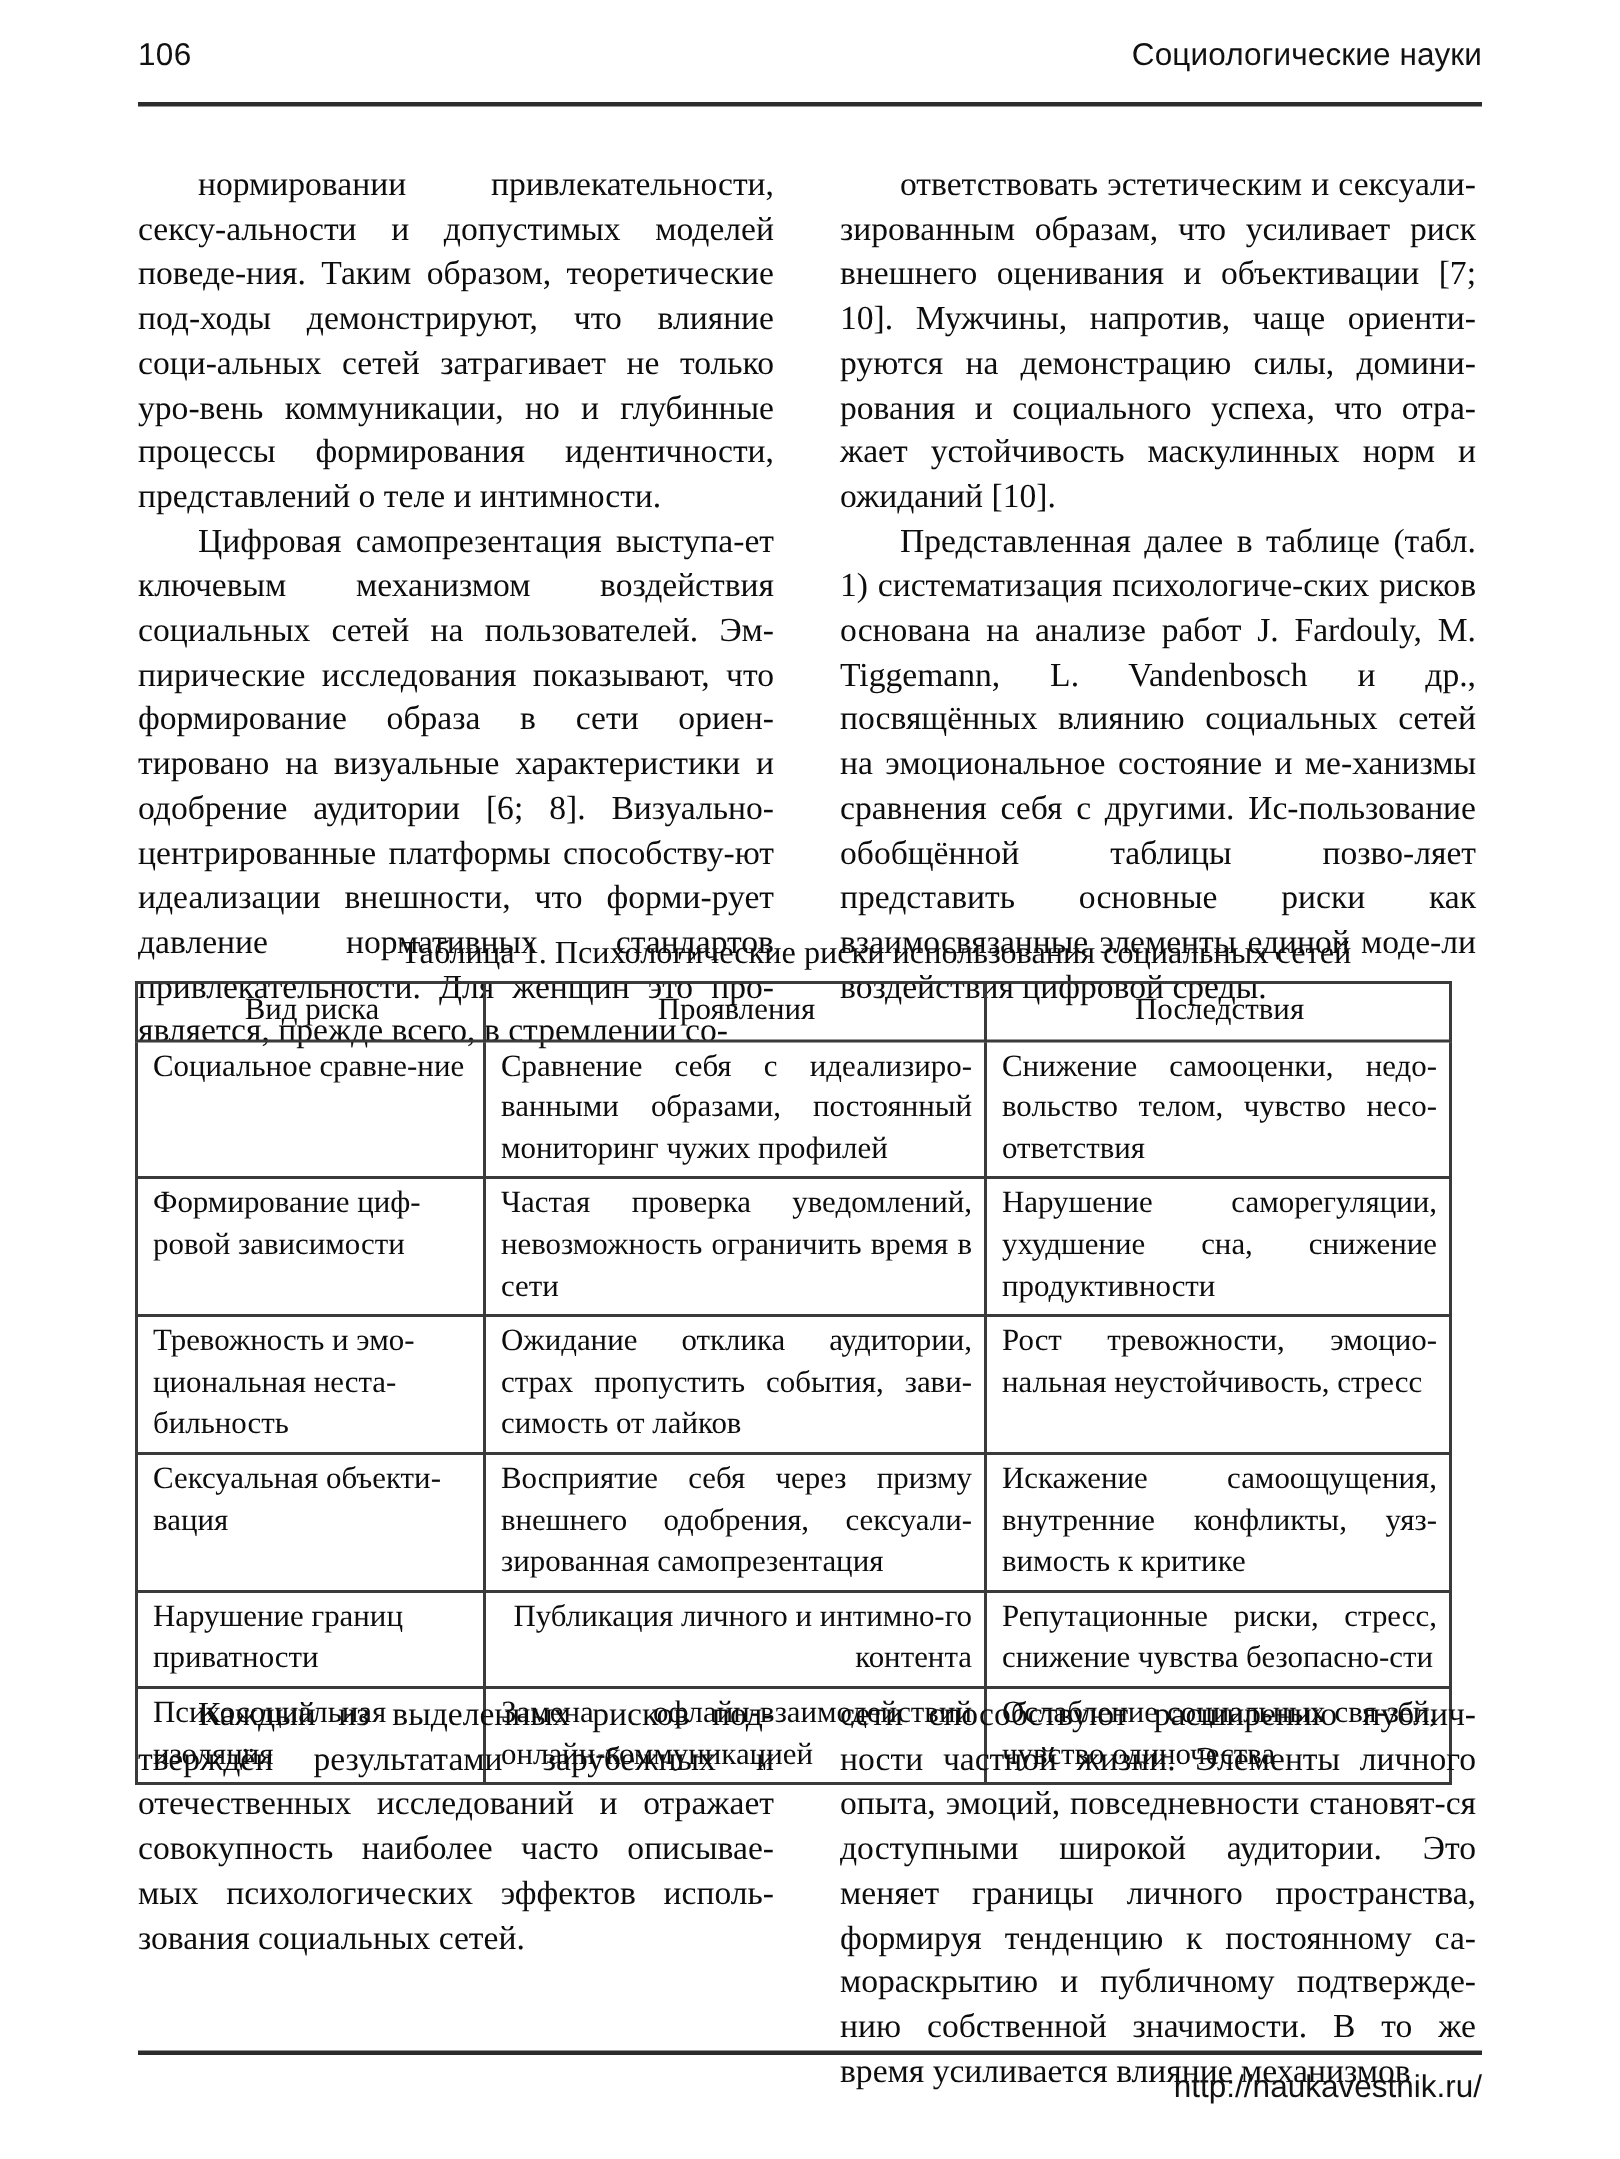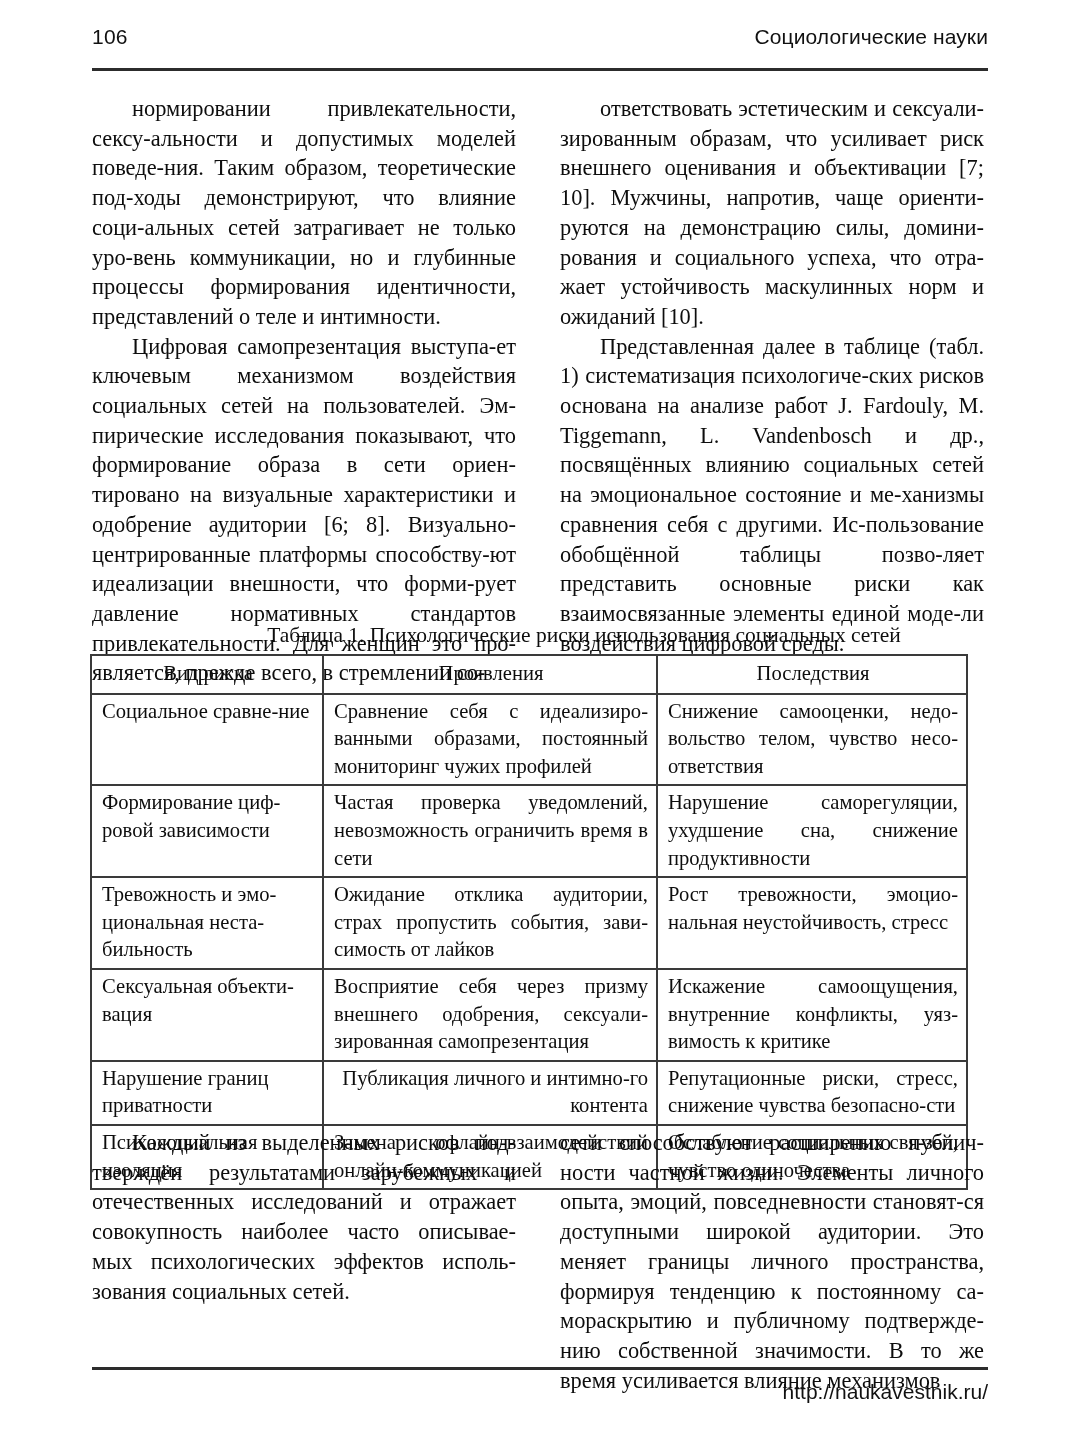--- a/index.html
+++ b/index.html
@@ -53,21 +53,21 @@
   .rule.bottom { top: 1367px; }
 
   
   .columns {
     position: absolute;
     left: 92px;
     right: 92px;
     display: flex;
     gap: 44px;
   }
-  .columns.upper { top: 94px; }
+  .columns.upper { top: 108px; }
   .columns.lower { top: 1128px; }
 
   .col {
     width: 424px;
     flex: 0 0 424px;
   }
 
   p.body-par {
     margin: 0;
     text-align: justify;

